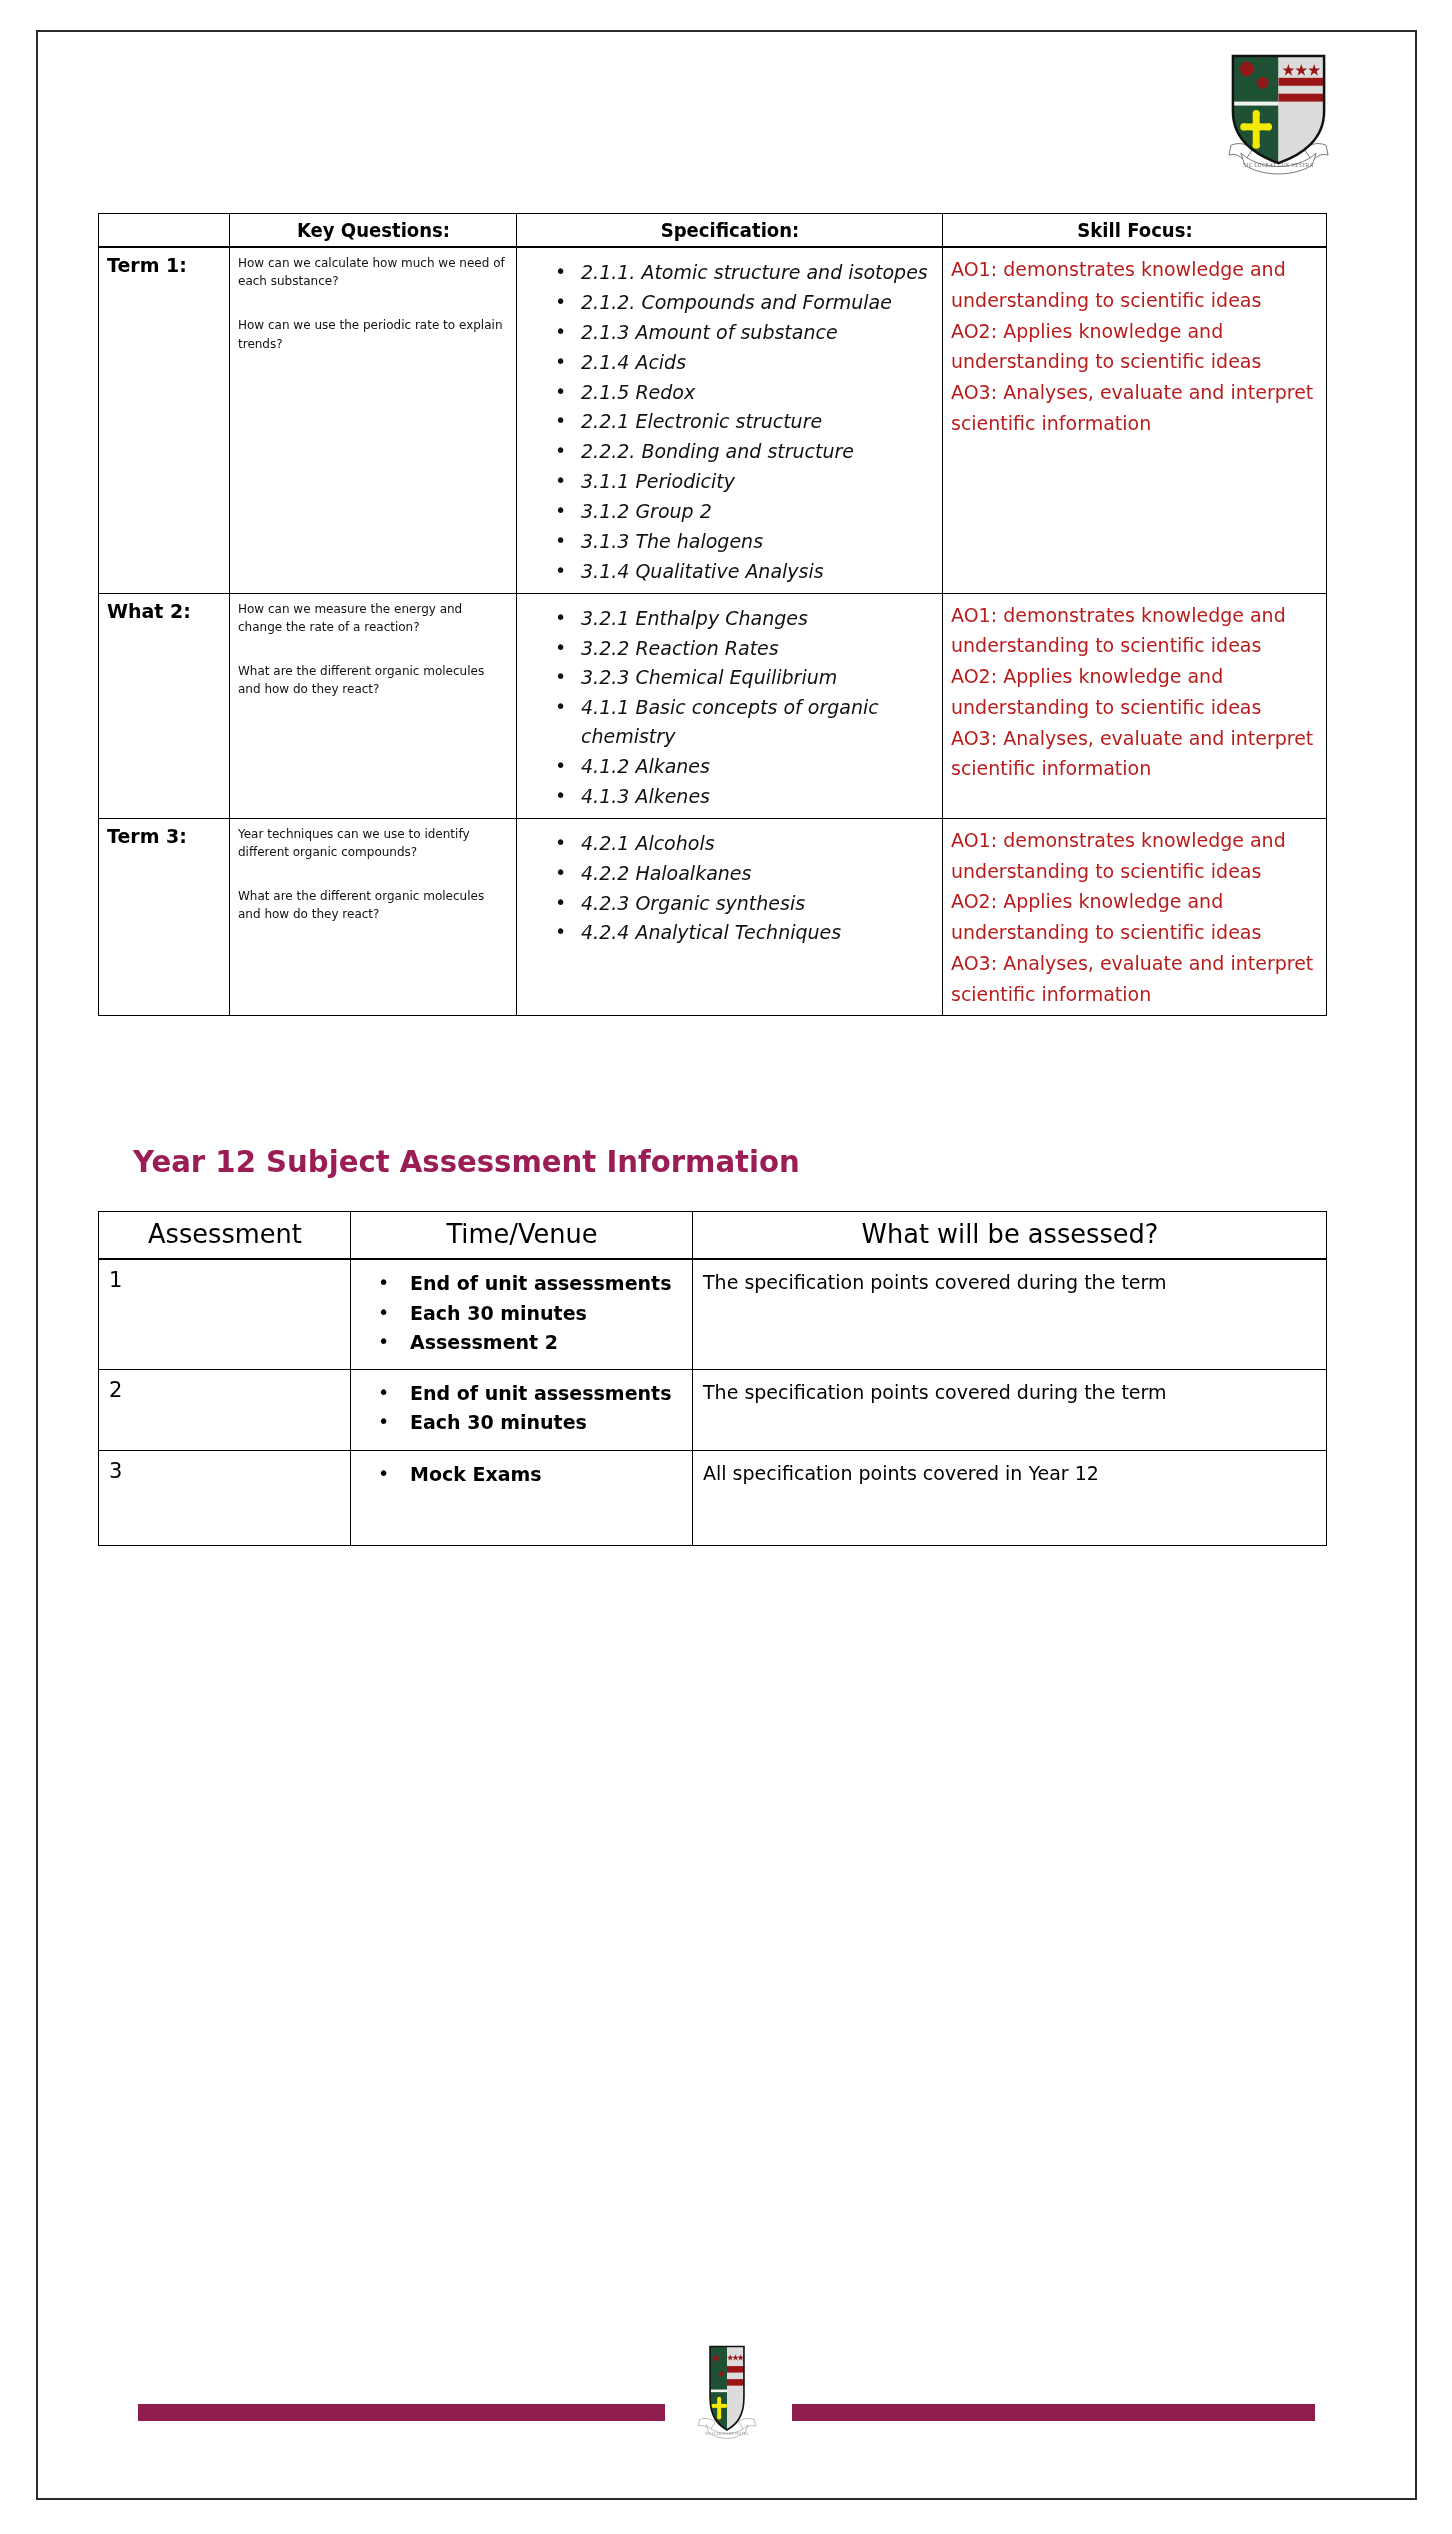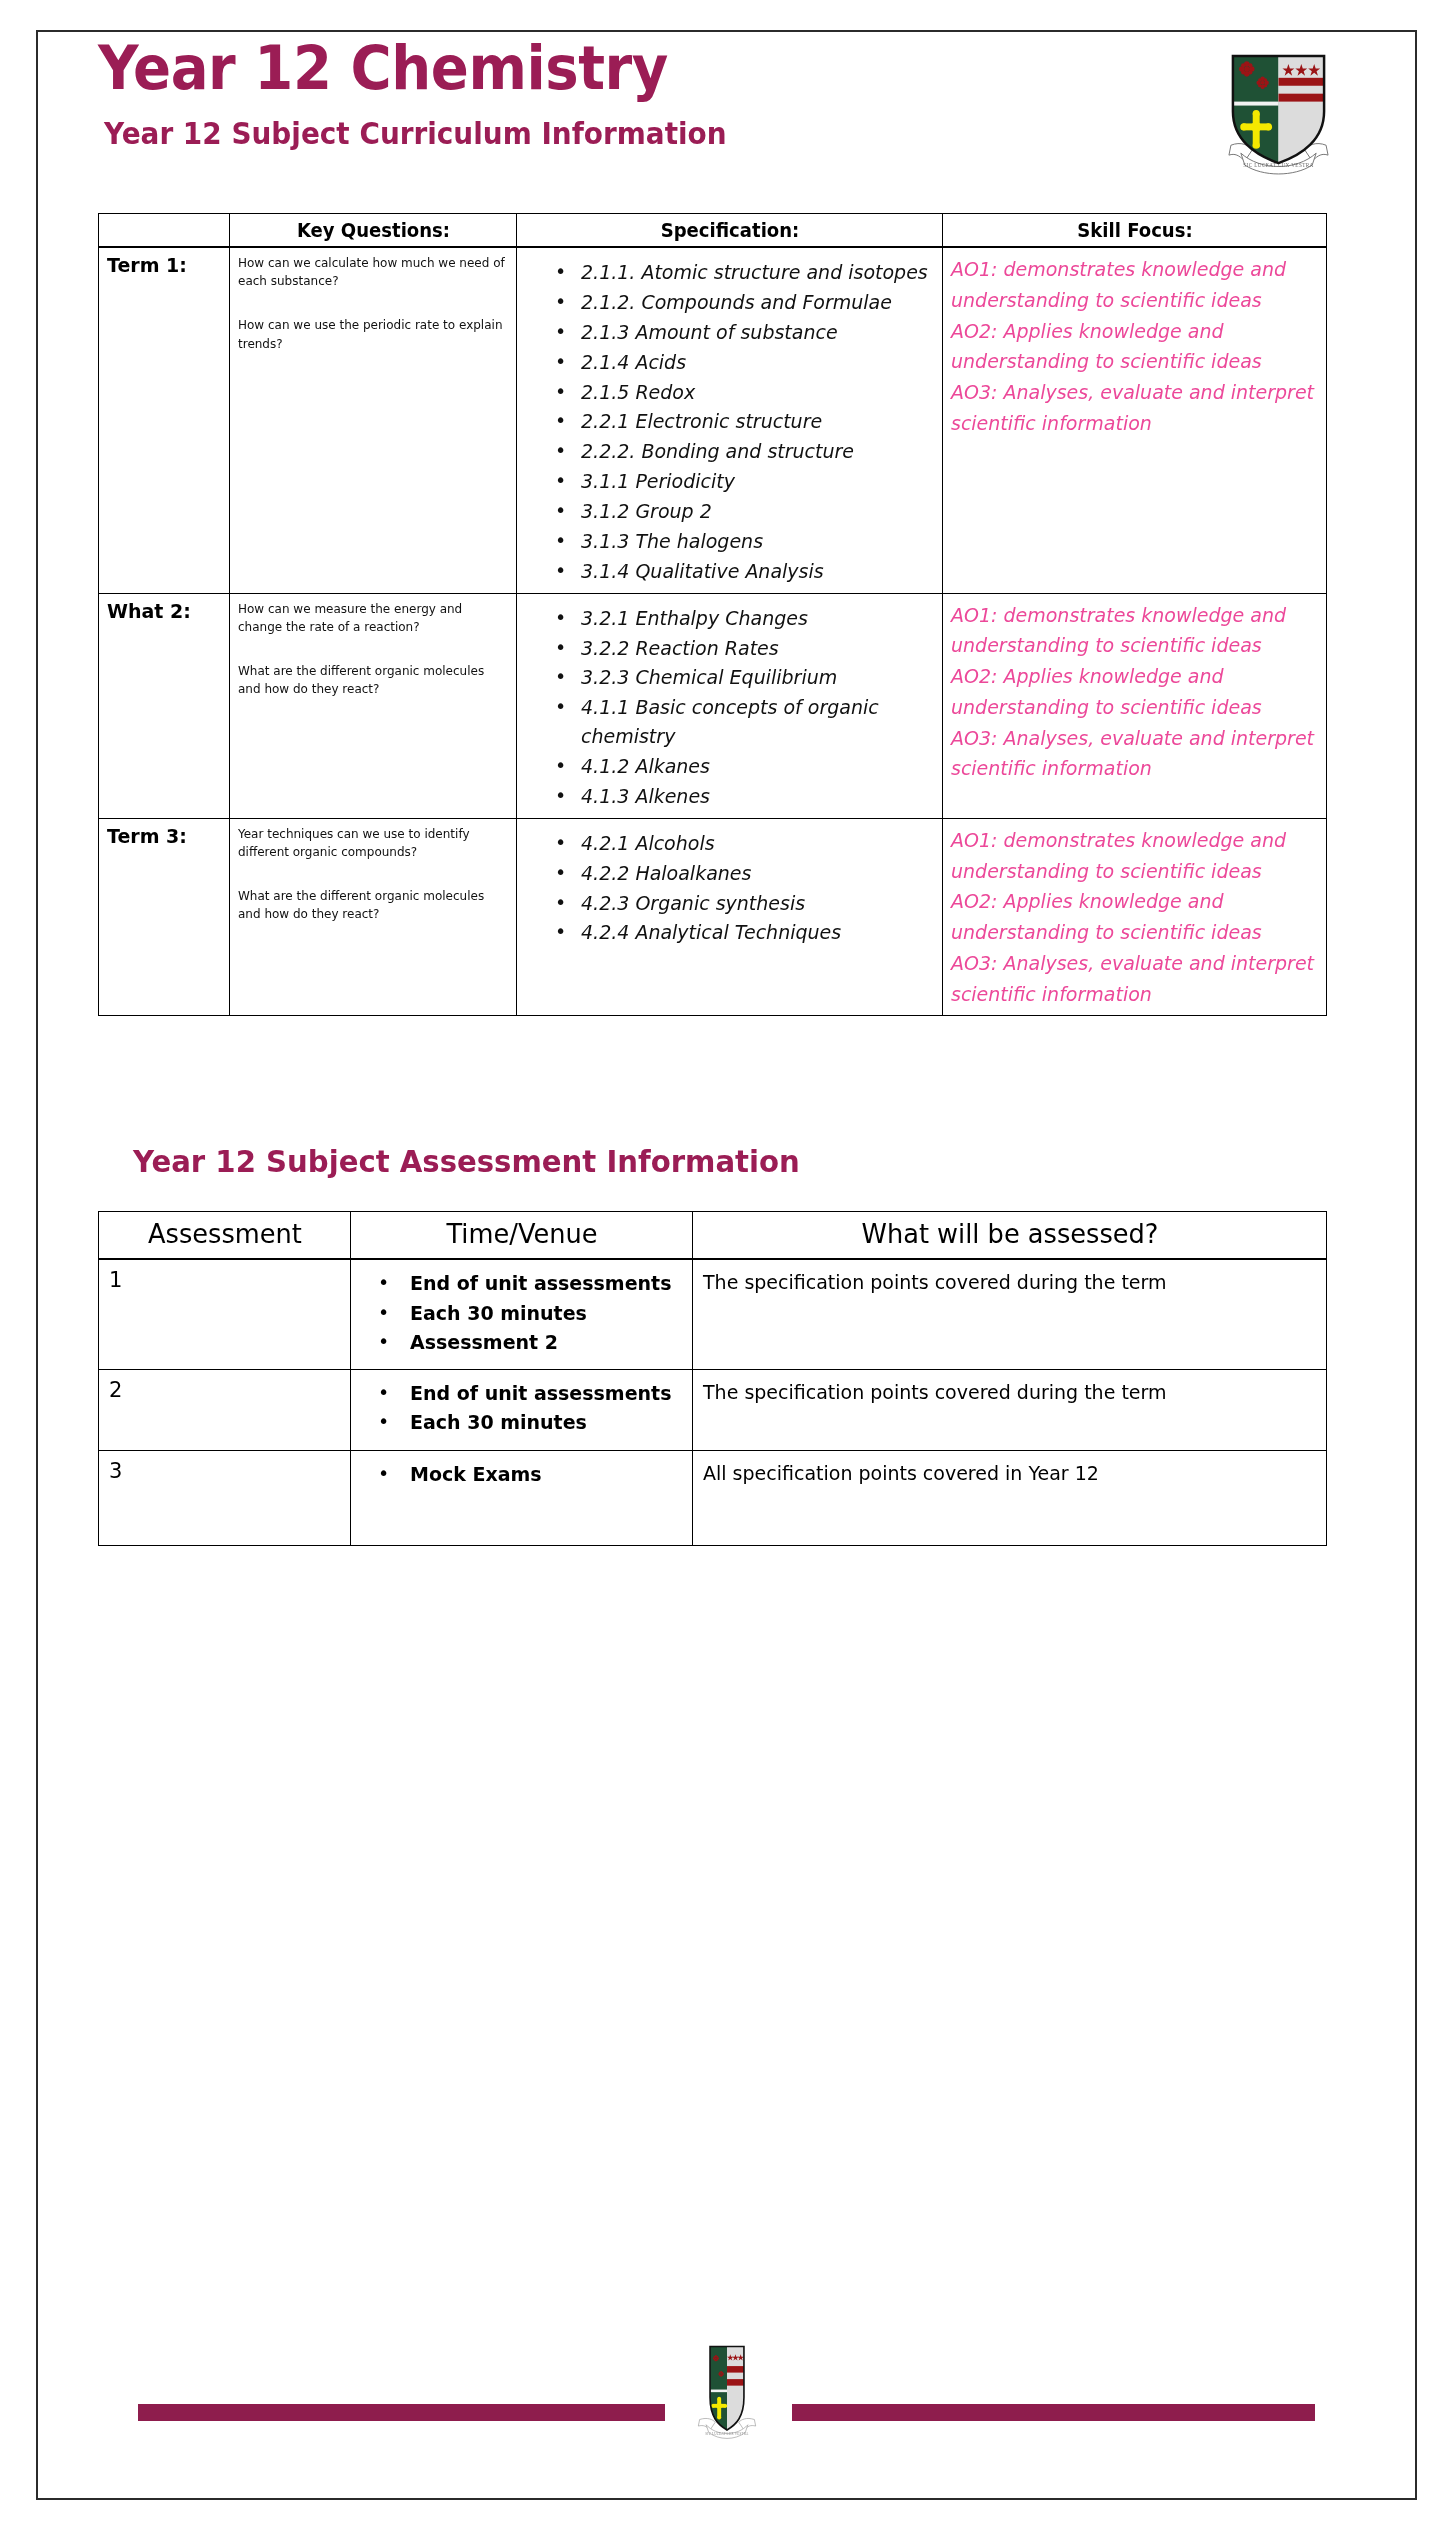--- a/index.html
+++ b/index.html
@@ -140,24 +140,23 @@
     content: "\2022";
     position: absolute;
     left: 0;
     top: -1px;
     font-size: 19px;
     font-style: normal;
   }
 
   .skill-cell {
     font-family: "DejaVu Sans", sans-serif;
-    font-style: italic;
     font-size: 19px;
     line-height: 1.62;
-    color: #ec4899;
+    color: #b91c1c;
     padding-top: 9px;
     margin-left: 40px;
   }
   .skill-cell div { margin: 0; }
 
   
   .assess-heading {
     font-family: "DejaVu Sans", sans-serif;
     font-size: 31px;
     font-weight: bold;
@@ -260,24 +259,20 @@
     bottom: 0;
   }
 </style>
 </head>
 <body>
 
 <div class="page-frame">
   <div class="page-inner">
 
     <div class="doc-header">
-      <div class="title-block">
-        <div class="doc-title">Year 12 Chemistry</div>
-        <div class="doc-subtitle">Year 12 Subject Curriculum Information</div>
-      </div>
 
       <div class="crest-holder">
         <svg class="crest" width="111" height="127" viewBox="0 0 112 128">
 
           <path d="M8 96 C18 92 26 96 30 100 L22 112 C16 106 12 104 6 106 Z" fill="#fff" stroke="#777" stroke-width="1"></path>
           <path d="M104 96 C94 92 86 96 82 100 L90 112 C96 106 100 104 106 106 Z" fill="#fff" stroke="#777" stroke-width="1"></path>
           <path d="M18 104 C38 122 74 122 94 104 L90 116 C72 128 40 128 22 116 Z" fill="#fff" stroke="#777" stroke-width="1"></path>
           <text x="56" y="118" font-family="&quot;Liberation Serif&quot;, serif" font-size="5.2" fill="#666" text-anchor="middle" letter-spacing="0.4">SIC LUCEAT LUX VESTRA</text>
 
           <defs>

